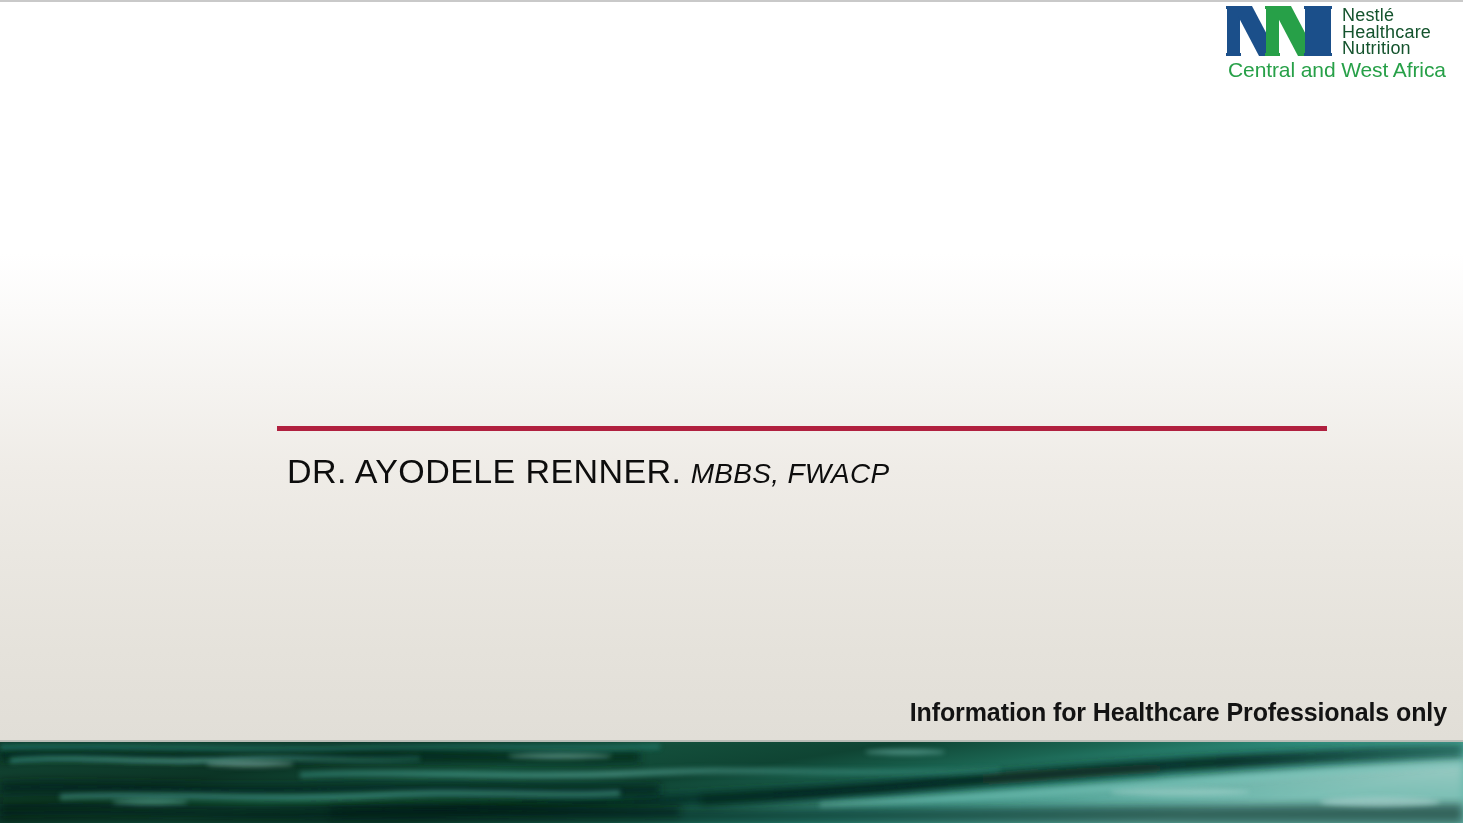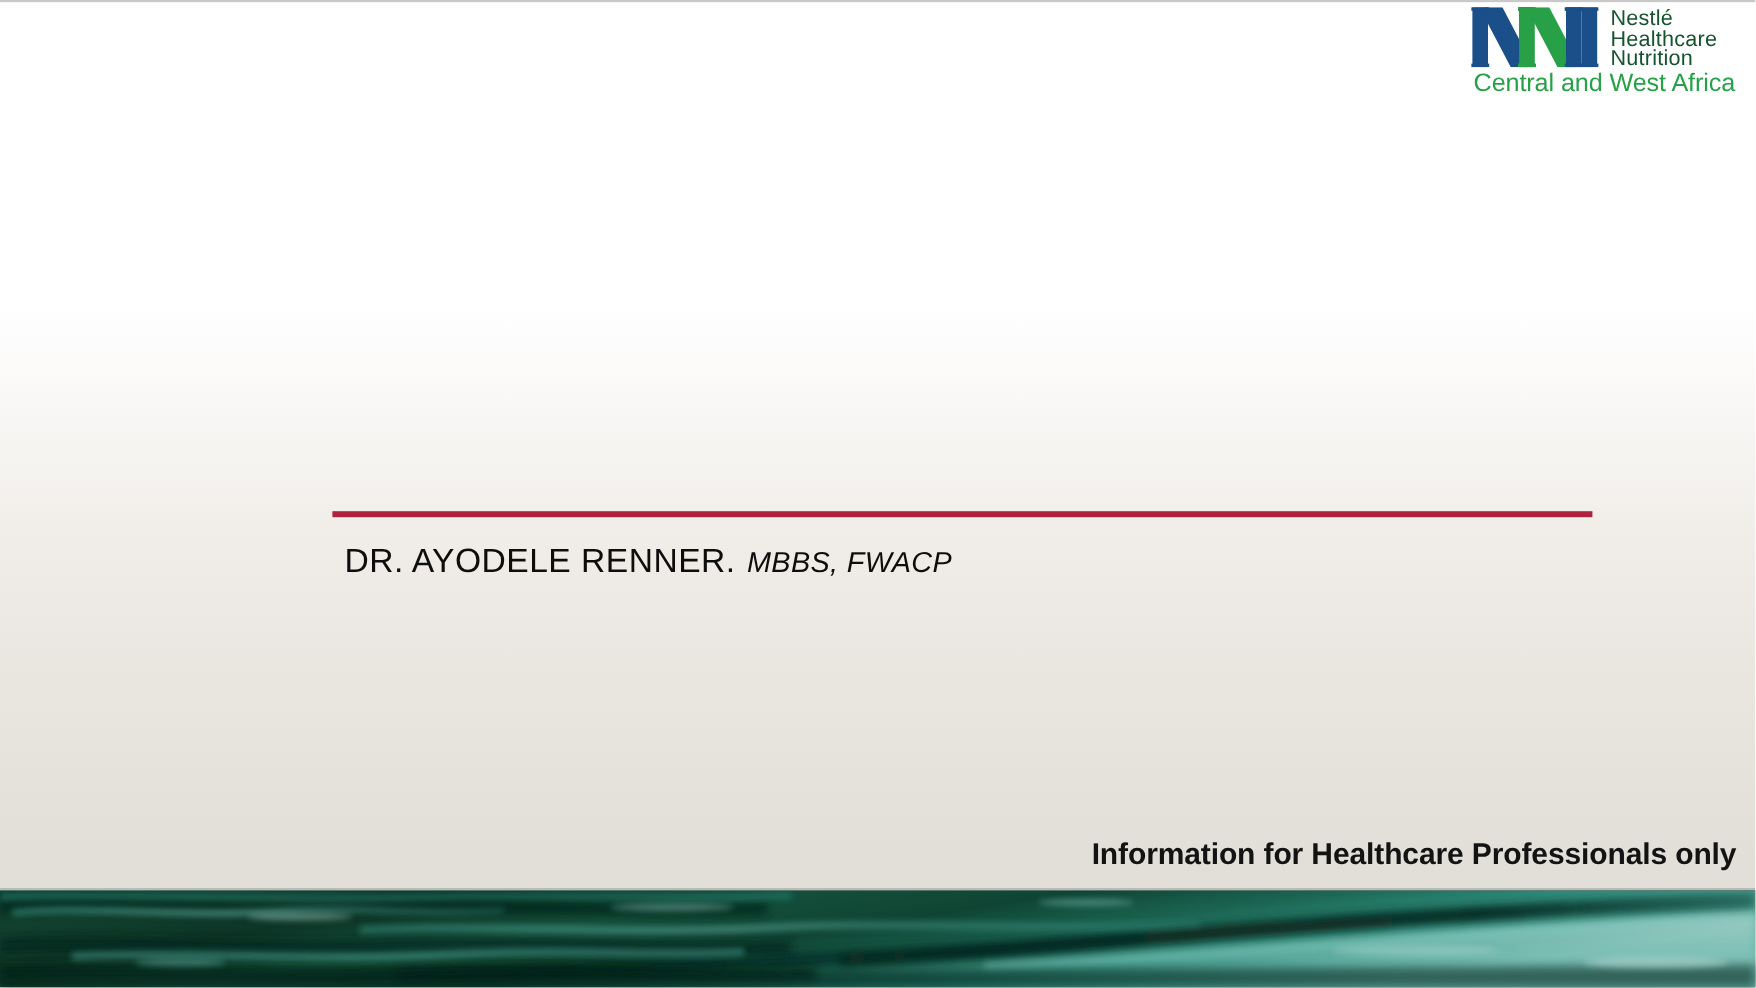--- a/index.html
+++ b/index.html
@@ -123,31 +123,31 @@
   .author-block {
     position: absolute;
     left: 287px;
     top: 452px;
     white-space: nowrap;
   }
 
   .author-name {
     font-family: "Liberation Sans", sans-serif;
     font-weight: normal;
-    font-size: 28px;
+    font-size: 34px;
     color: #0d0d0d;
     letter-spacing: 0.4px;
     margin-top: 16px;
   }
 
   .author-creds {
     font-family: "Liberation Sans", sans-serif;
     font-style: italic;
     font-weight: normal;
-    font-size: 24px;
+    font-size: 28px;
     color: #0d0d0d;
     letter-spacing: 0.3px;
     margin-left: 5px;
   }
 
   
   .footer-note {
     position: absolute;
     right: 16px;
     top: 698px;

